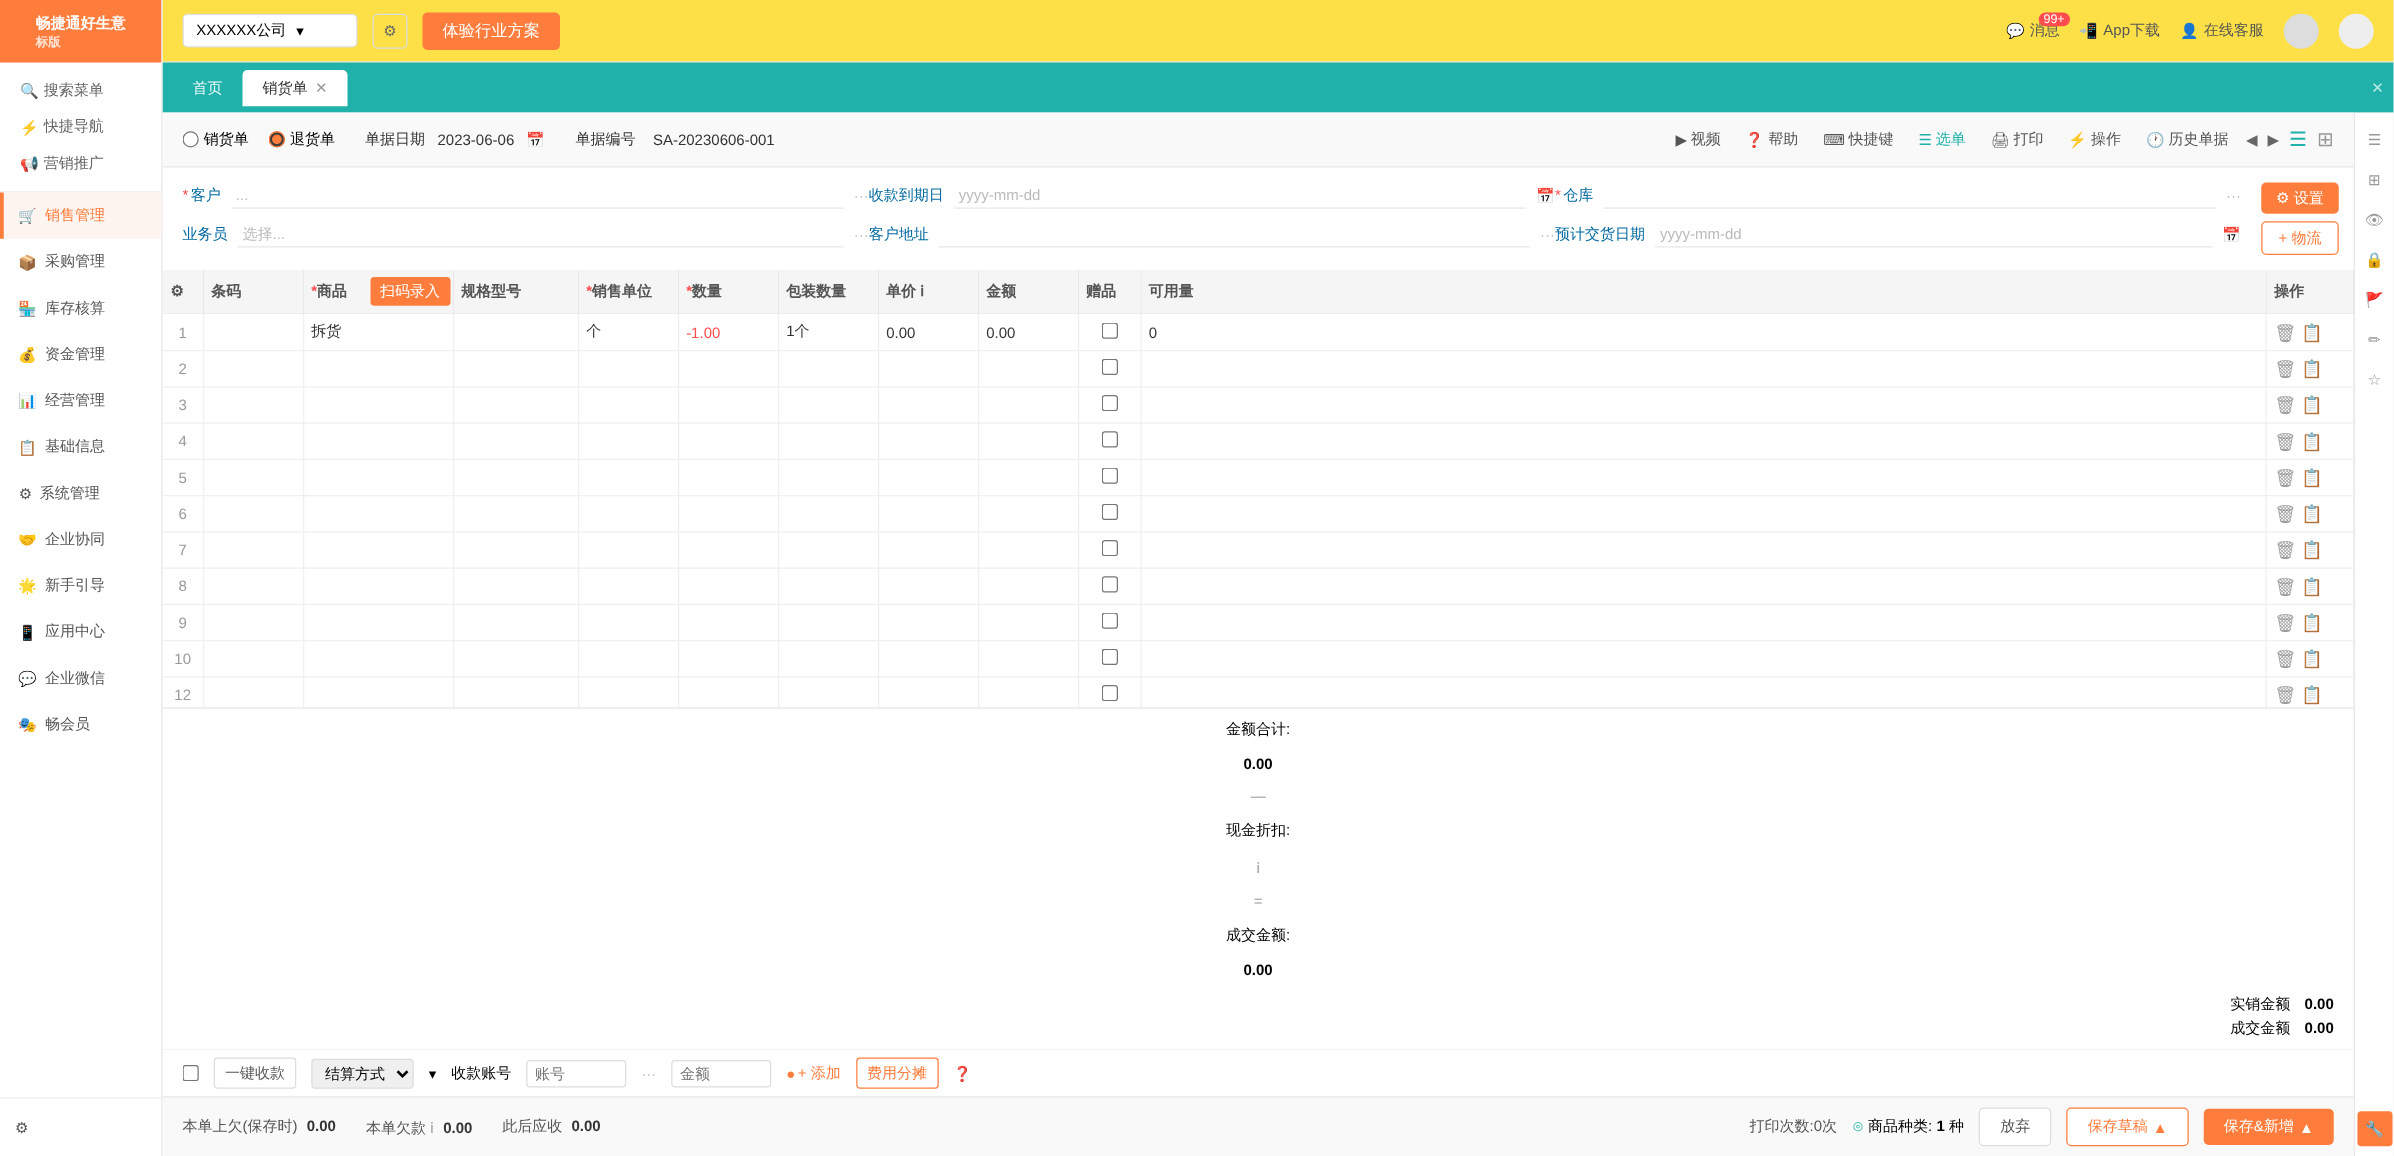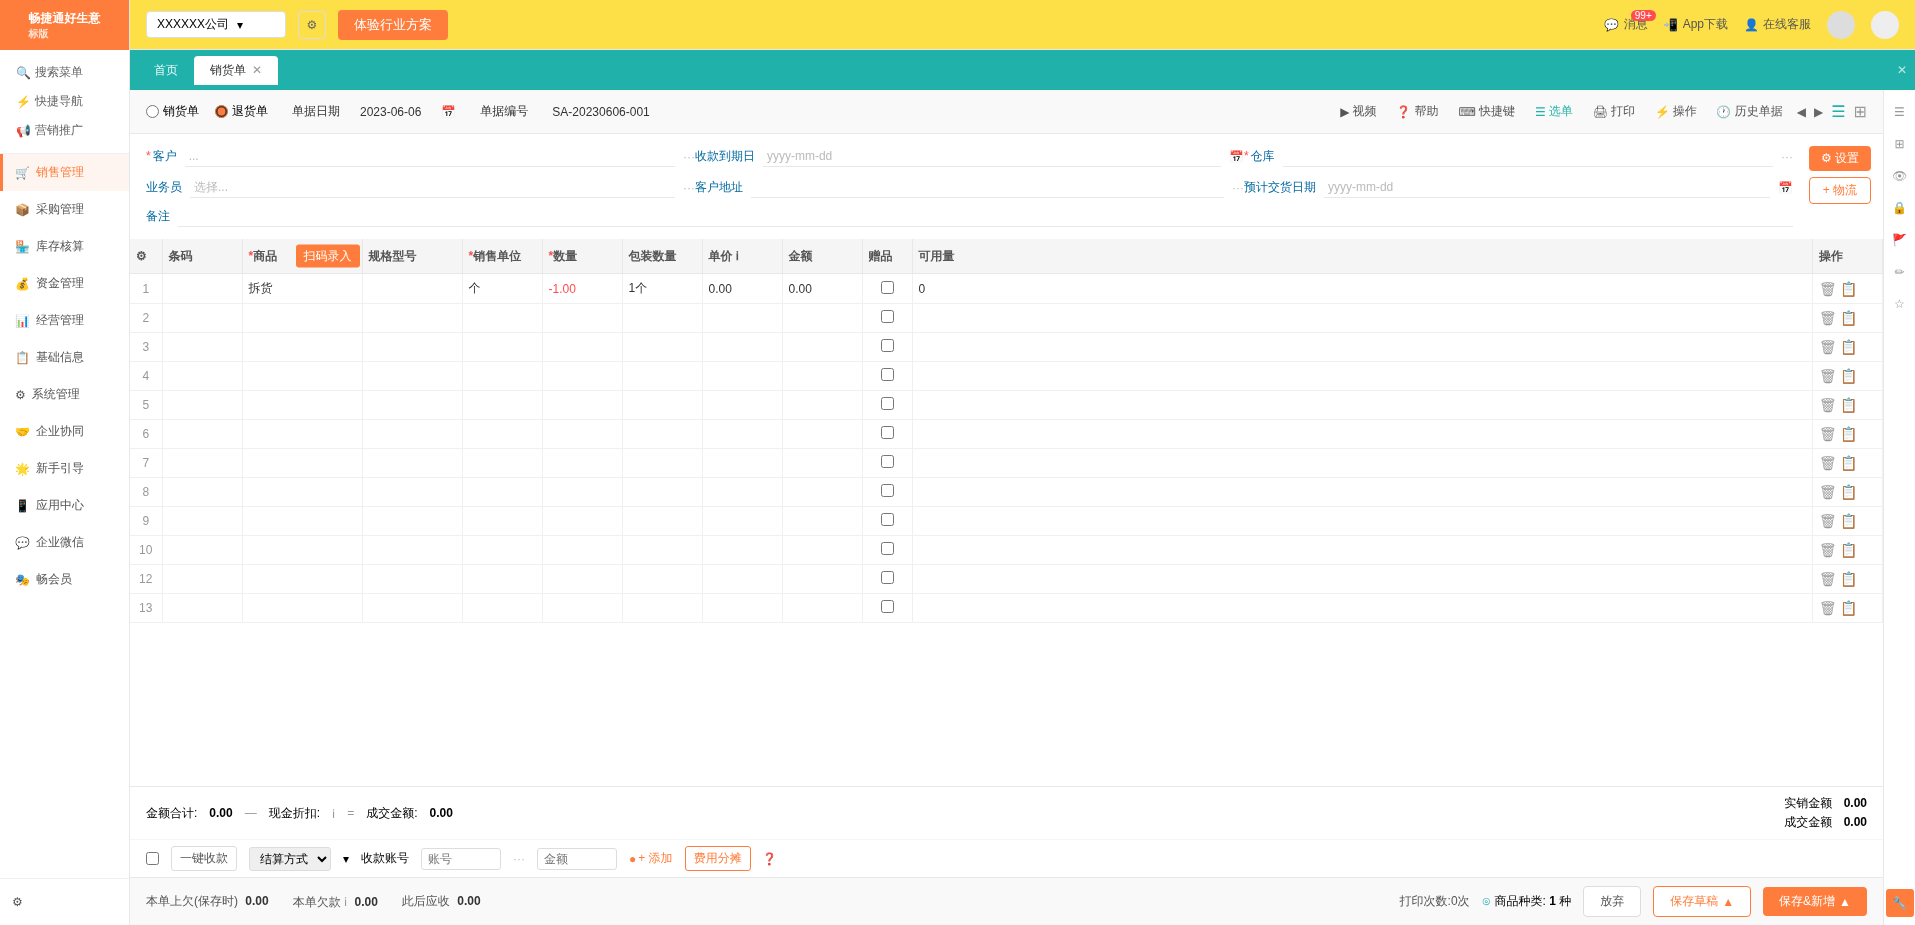--- a/index.html
+++ b/index.html
@@ -34,21 +34,21 @@
     .tab.active { background: #fff; color: #333; }
     .tab-close { color: #999; font-size: 12px; cursor: pointer; }
     .home-tab { color: rgba(255,255,255,0.9); }
 
     
     .form-area { background: #fff; flex-shrink: 0; }
     .form-header { display: flex; align-items: center; padding: 10px 16px; background: #f9f9f9; border-bottom: 1px solid #e8e8e8; gap: 24px; }
     .radio-group { display: flex; gap: 16px; align-items: center; }
     .radio-item { display: flex; align-items: center; gap: 4px; cursor: pointer; }
     .radio-item input[type=radio] { accent-color: #ff7d3c; }
-    .date-info { display: flex; align-items: center; gap: 20px; color: #333; }
+    .date-info { display: flex; align-items: center; gap: 10px; color: #333; }
     .form-toolbar { margin-left: auto; display: flex; align-items: center; gap: 8px; }
     .toolbar-btn { display: flex; align-items: center; gap: 3px; cursor: pointer; color: #555; padding: 3px 6px; }
     .form-row { display: flex; align-items: center; gap: 8px; }
     .form-label { color: #0369a1; white-space: nowrap; }
     .form-label.required::before { content: '*'; color: #ff4d4f; margin-right: 2px; }
     .form-input { flex: 1; border: none; border-bottom: 1px solid #e8e8e8; padding: 3px 4px; color: #333; outline: none; }
     .form-input::placeholder { color: #bbb; }
     .form-dots { color: #bbb; cursor: pointer; }
     .form-cal { color: #20b2aa; cursor: pointer; }
     .action-btn { background: #ff7d3c; color: #fff; border: none; border-radius: 4px; padding: 4px 12px; cursor: pointer; font-size: 12px; white-space: nowrap; }
@@ -63,21 +63,21 @@
     tbody td { padding: 6px; border-bottom: 1px solid #f0f0f0; border-right: 1px solid #f0f0f0; color: #333; }
     .subtotal-row td { background: #fff8f0; font-weight: bold; }
     .row-num { color: #999; text-align: center; }
     .qty-red { color: #ff4d4f; }
     .col-actions { display: flex; gap: 4px; }
     .icon-btn { background: none; border: none; cursor: pointer; color: #999; font-size: 14px; }
     td.checkbox-cell { text-align: center; }
 
     
     .bottom-area { background: #fff; border-top: 1px solid #e8e8e8; flex-shrink: 0; }
-    .summary-row { display: flex; align-items: center; gap: 12px; padding: 8px 16px; border-bottom: 1px solid #f5f5f5; }
+    .summary-row { display: flex; align-items: center; gap: 12px; padding: 8px 16px; border-bottom: 1px solid #f5f5f5; flex-direction: column; }
     .dash { color: #999; }
     .equal { color: #999; }
     .payment-row { display: flex; align-items: center; gap: 12px; padding: 6px 16px; }
     .one-click-btn { border: 1px solid #ddd; border-radius: 3px; padding: 3px 8px; cursor: pointer; color: #555; background: #fff; }
     .account-input { border: 1px solid #ddd; border-radius: 3px; padding: 3px 6px; color: #333; width: 80px; }
     .add-btn { background: none; border: none; color: #ff7d3c; cursor: pointer; display: flex; align-items: center; gap: 2px; }
     .expense-btn { border: 1px solid #ff7d3c; color: #ff7d3c; background: #fff; border-radius: 3px; padding: 3px 8px; cursor: pointer; }
 
     .footer-bar { display: flex; align-items: center; padding: 8px 16px; background: #f9f9f9; border-top: 1px solid #e8e8e8; }
     .footer-stats { display: flex; gap: 24px; color: #555; }
@@ -310,24 +310,20 @@
                   <input class="form-input" type="text" style="">
                   <span class="form-dots">···</span>
                 </div>
                 <div class="form-row">
                   <span class="form-label">预计交货日期</span>
                   <input class="form-input" type="text" placeholder="yyyy-mm-dd" style="">
                   <span class="form-cal">📅</span>
                 </div>
               </div>
 
-              <div class="form-row" style="margin-top:8px;">
-                <span class="form-label">备注</span>
-                <input class="form-input" type="text" style="width: 60%;">
-              </div>
             </div>
 
             <div style="display:flex;flex-direction:column;gap:6px;padding:12px 12px 12px 0;justify-content:flex-start;">
               <button class="action-btn">
                 <span>⚙</span>
                 <span>设置</span>
               </button>
               <button class="action-btn-outline">+ 物流</button>
             </div>
           </div>

